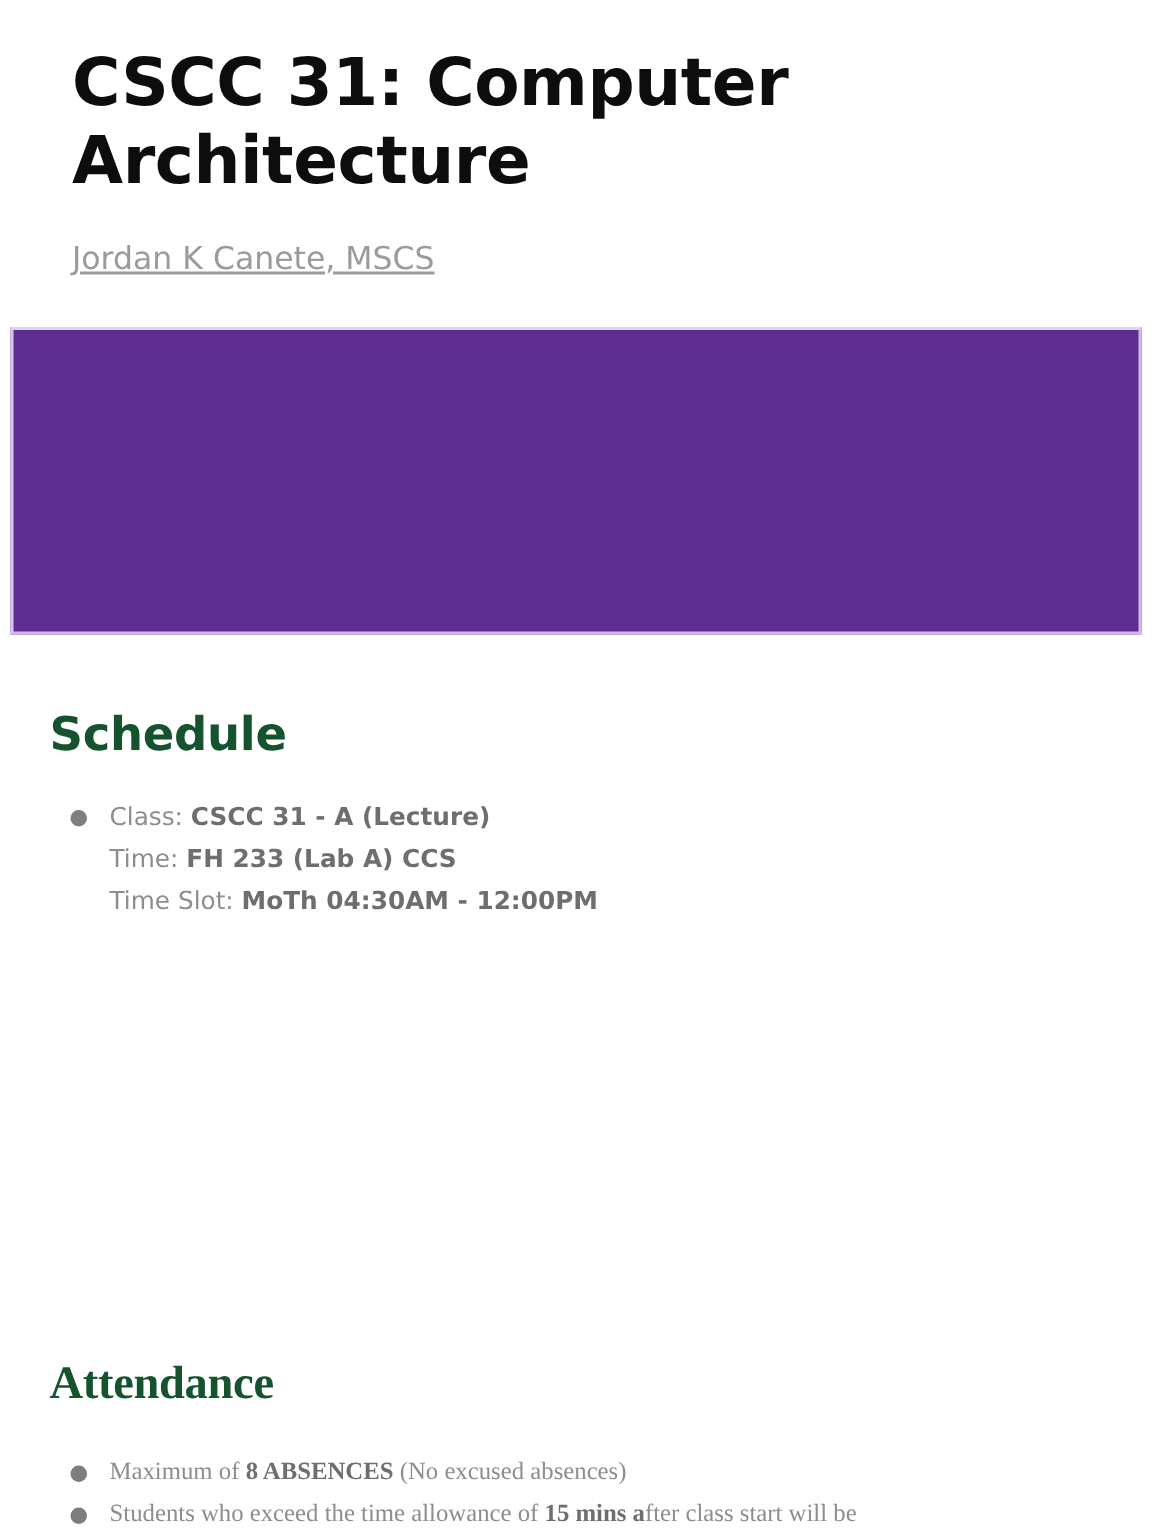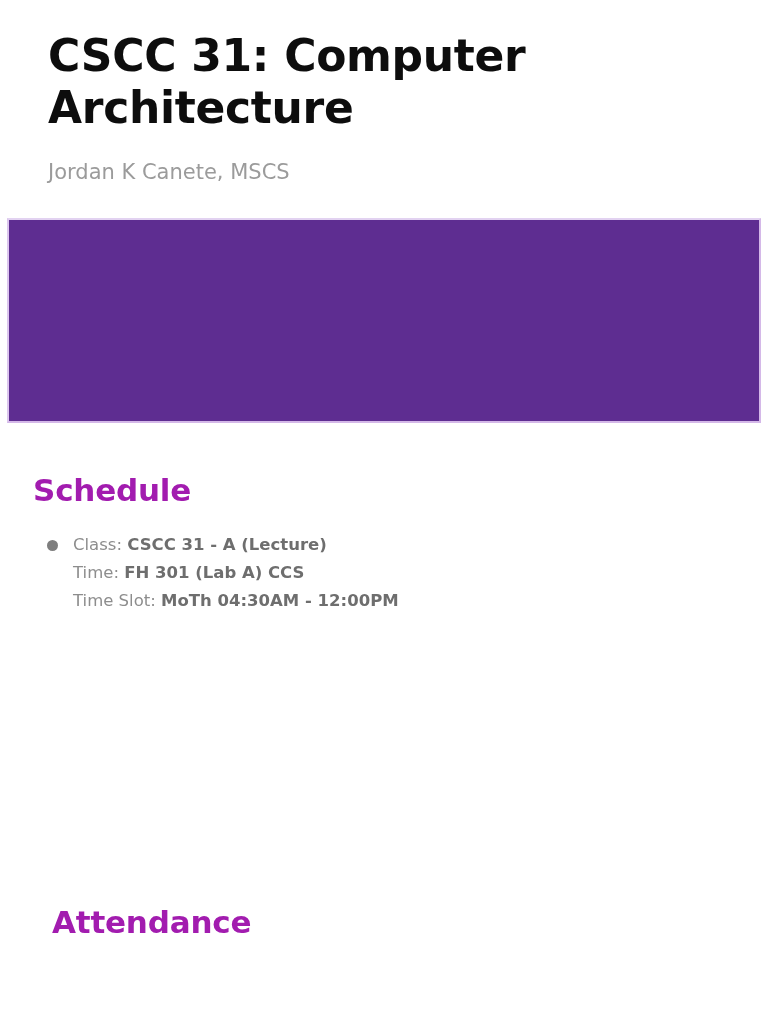--- a/index.html
+++ b/index.html
@@ -36,20 +36,21 @@
     letter-spacing: -0.3px;
     max-width: 560px;
   }
 
   .doc-subtitle {
     margin-top: 26px;
     font-size: 21px;
     font-weight: normal;
     color: #9b9b9b;
     line-height: 1.2;
+    text-decoration: underline;
   }
 
   
   .banner-wrap {
     margin-top: 33px;
     padding: 0 7px 0 7px;
   }
 
   .banner {
     height: 205px;
@@ -63,21 +64,21 @@
   
   .section {
     padding: 0 33px;
   }
 
   .section-schedule { margin-top: 50px; }
 
   .section-heading {
     font-size: 31px;
     font-weight: bold;
-    color: #a21caf;
+    color: #14532d;
     line-height: 1.1;
     letter-spacing: -0.2px;
   }
 
   .bullet-list {
     list-style: none;
     margin-top: 24px;
   }
 
   .bullet-item {
@@ -107,21 +108,22 @@
     color: #6e6e6e;
     font-weight: bold;
   }
 
   
   .section-attendance {
     position: absolute;
     top: 905px;
     left: 0;
     right: 0;
-    padding: 0 52px;
+    padding: 0 33px;
+    font-family: Liberation Serif, serif;
   }
 
   .section-attendance .bullet-list { margin-top: 28px; }
 
   .section-attendance .bullet-item {
     padding-left: 40px;
     line-height: 1.72;
   }
 
   .section-attendance .bullet-item::before {
@@ -142,24 +144,28 @@
   <div class="banner-wrap">
     <div class="banner"></div>
   </div>
 
   <div class="section section-schedule">
     <h2 class="section-heading">Schedule</h2>
 
     <ul class="bullet-list">
       <li class="bullet-item">
         <span class="bullet-line"><span>Class: </span><b>CSCC 31 - A (Lecture)</b></span>
-        <span class="bullet-line"><span>Time: </span><b>FH 301 (Lab A) CCS</b></span>
+        <span class="bullet-line"><span>Time: </span><b>FH 233 (Lab A) CCS</b></span>
         <span class="bullet-line"><span>Time Slot: </span><b>MoTh 04:30AM - 12:00PM</b></span>
       </li>
     </ul>
   </div>
 
   <div class="section-attendance">
     <h2 class="section-heading">Attendance</h2>
 
+    <ul class="bullet-list">
+      <li class="bullet-item"><span>Maximum of </span><b>8 ABSENCES</b><span> (No excused absences)</span></li>
+      <li class="bullet-item"><span>Students who exceed the time allowance of </span><b>15 mins a</b><span>fter class start will be</span></li>
+    </ul>
   </div>
 
 </div>
 
 </body></html>

